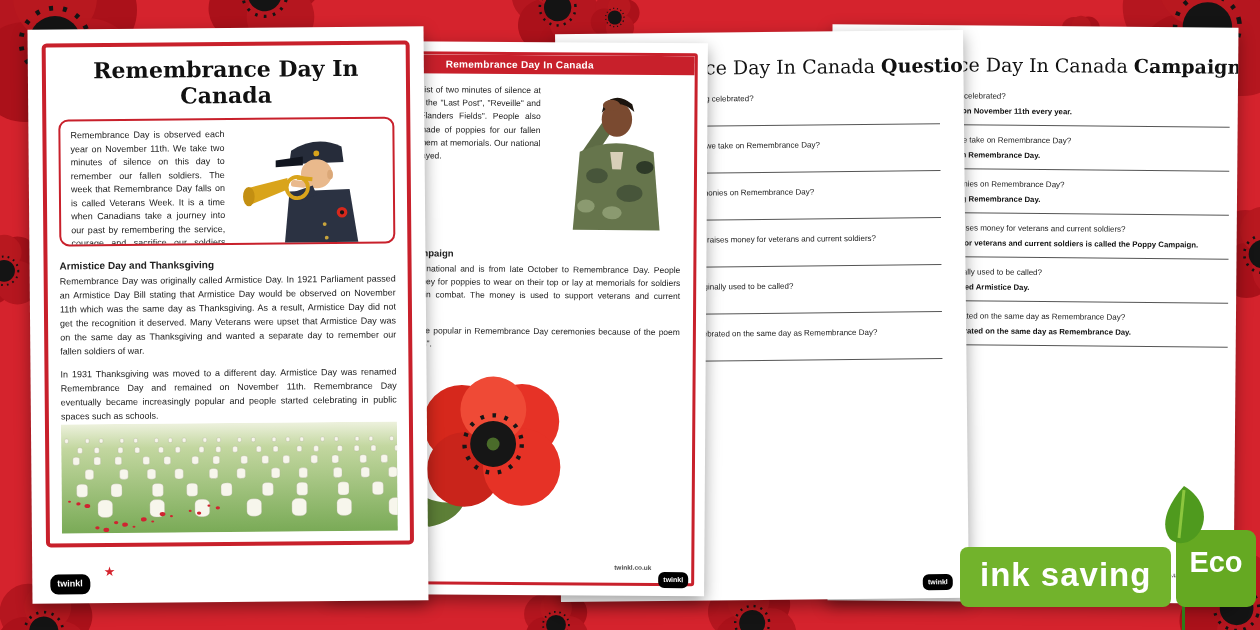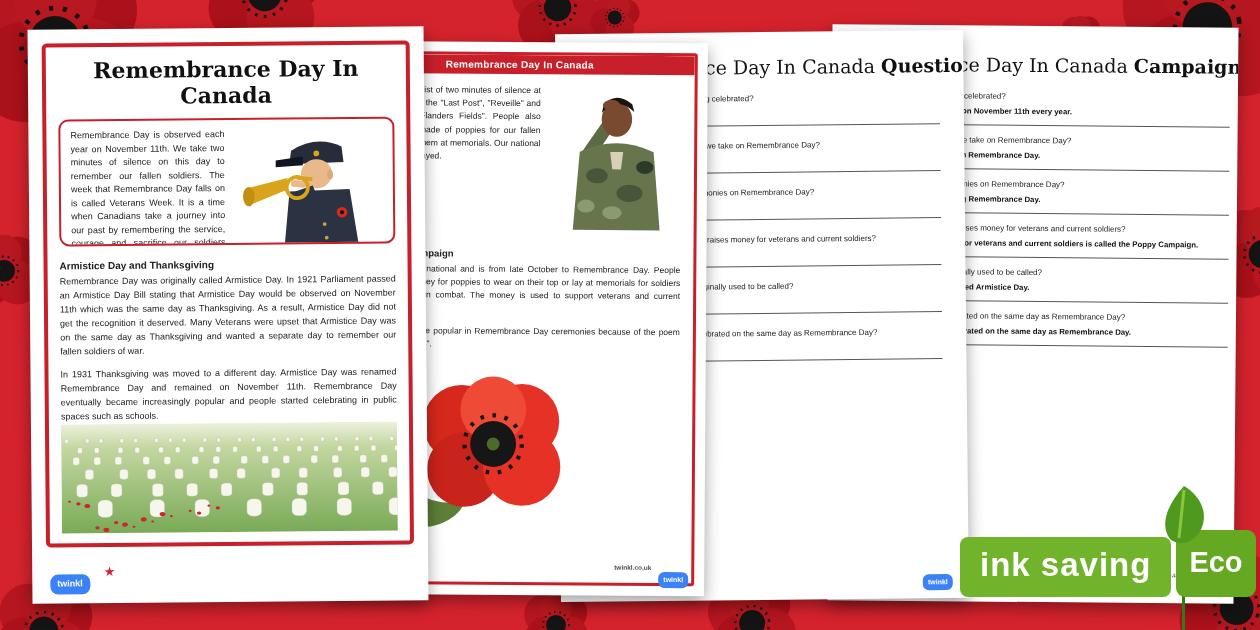--- a/index.html
+++ b/index.html
@@ -25,21 +25,21 @@
   .p1-title { font-family:"DejaVu Serif", serif; font-weight:bold; font-size:22px;
     text-align:center; margin:2px 0 10px; color:#111; }
   .intro-box { border:2px solid #c8202b; border-radius:10px; padding:8px 10px;
     font-size:9px; line-height:1.5; text-align:justify; overflow:hidden; }
   .bugler { float:right; width:150px; height:126px; margin:0 0 2px 8px; }
   .sec-h { font-size:10px; font-weight:bold; margin:14px 0 4px; }
   .para { font-size:9px; line-height:1.55; text-align:justify; }
   .para + .para { margin-top:9px; }
   .cemetery { margin-top:auto; width:100%; height:138px; display:block; }
   .p1-footer { position:absolute; left:18px; bottom:9px; display:flex; align-items:center; gap:14px; }
-  .tw-logo { display:inline-block; background:#3b82f6; color:#fff; font-weight:bold;
+  .tw-logo { display:inline-block; background:#000000; color:#fff; font-weight:bold;
     font-size:9px; line-height:1; padding:5px 7px 6px; border-radius:8px;margin-top:25px; }
   .tw-logo.small { font-size:7px; padding:4px 5px 5px; border-radius:6px; }
   .star { color:#d5232d; font-size:13px; line-height:1; }
 
   
   .p2-frame { position:absolute; left:10px; right:10px; top:10px; bottom:10px;
     border:3px solid #c8202b; border-radius:3px; overflow:hidden; }
   .p2-bar { background:#c8202b; color:#fff; font-weight:bold; font-size:10px;
     text-align:center; height:19px; line-height:19px; letter-spacing:.3px; }
   .p2-body { padding:10px 13px; }
@@ -69,21 +69,21 @@
 
   
   .eco-badge { position:absolute; left:960px; top:530px; z-index:10; display:flex;
     align-items:flex-end; }
   .eco-stem { position:absolute; left:222px; top:-42px; width:3px; height:172px;
     background:#2e7d19; z-index:0; }
   .ink-pill { position:relative; z-index:1; background:#72b32c; color:#fff;
     font-size:33px; font-weight:bold; letter-spacing:1px; padding:9px 20px 13px;
     border-radius:8px; }
   .eco-box { position:relative; z-index:1; background:#65a922; color:#fff;
-    font-size:29px; font-weight:bold; padding:16px 13px 18px; border-radius:9px;
+    font-size:29px; font-weight:bold; padding:16px 13px 28px; border-radius:9px;
     margin-left:5px; }
   .eco-leaf { position:absolute; left:196px; top:-46px; width:56px; height:62px; z-index:2; }
 </style>
 </head>
 <body>
 
 <svg width="0" height="0" style="position:absolute" aria-hidden="true">
   <defs>
     <g id="poppySym">
       <circle cx="34" cy="37" r="26" fill="#b5161f"></circle>

